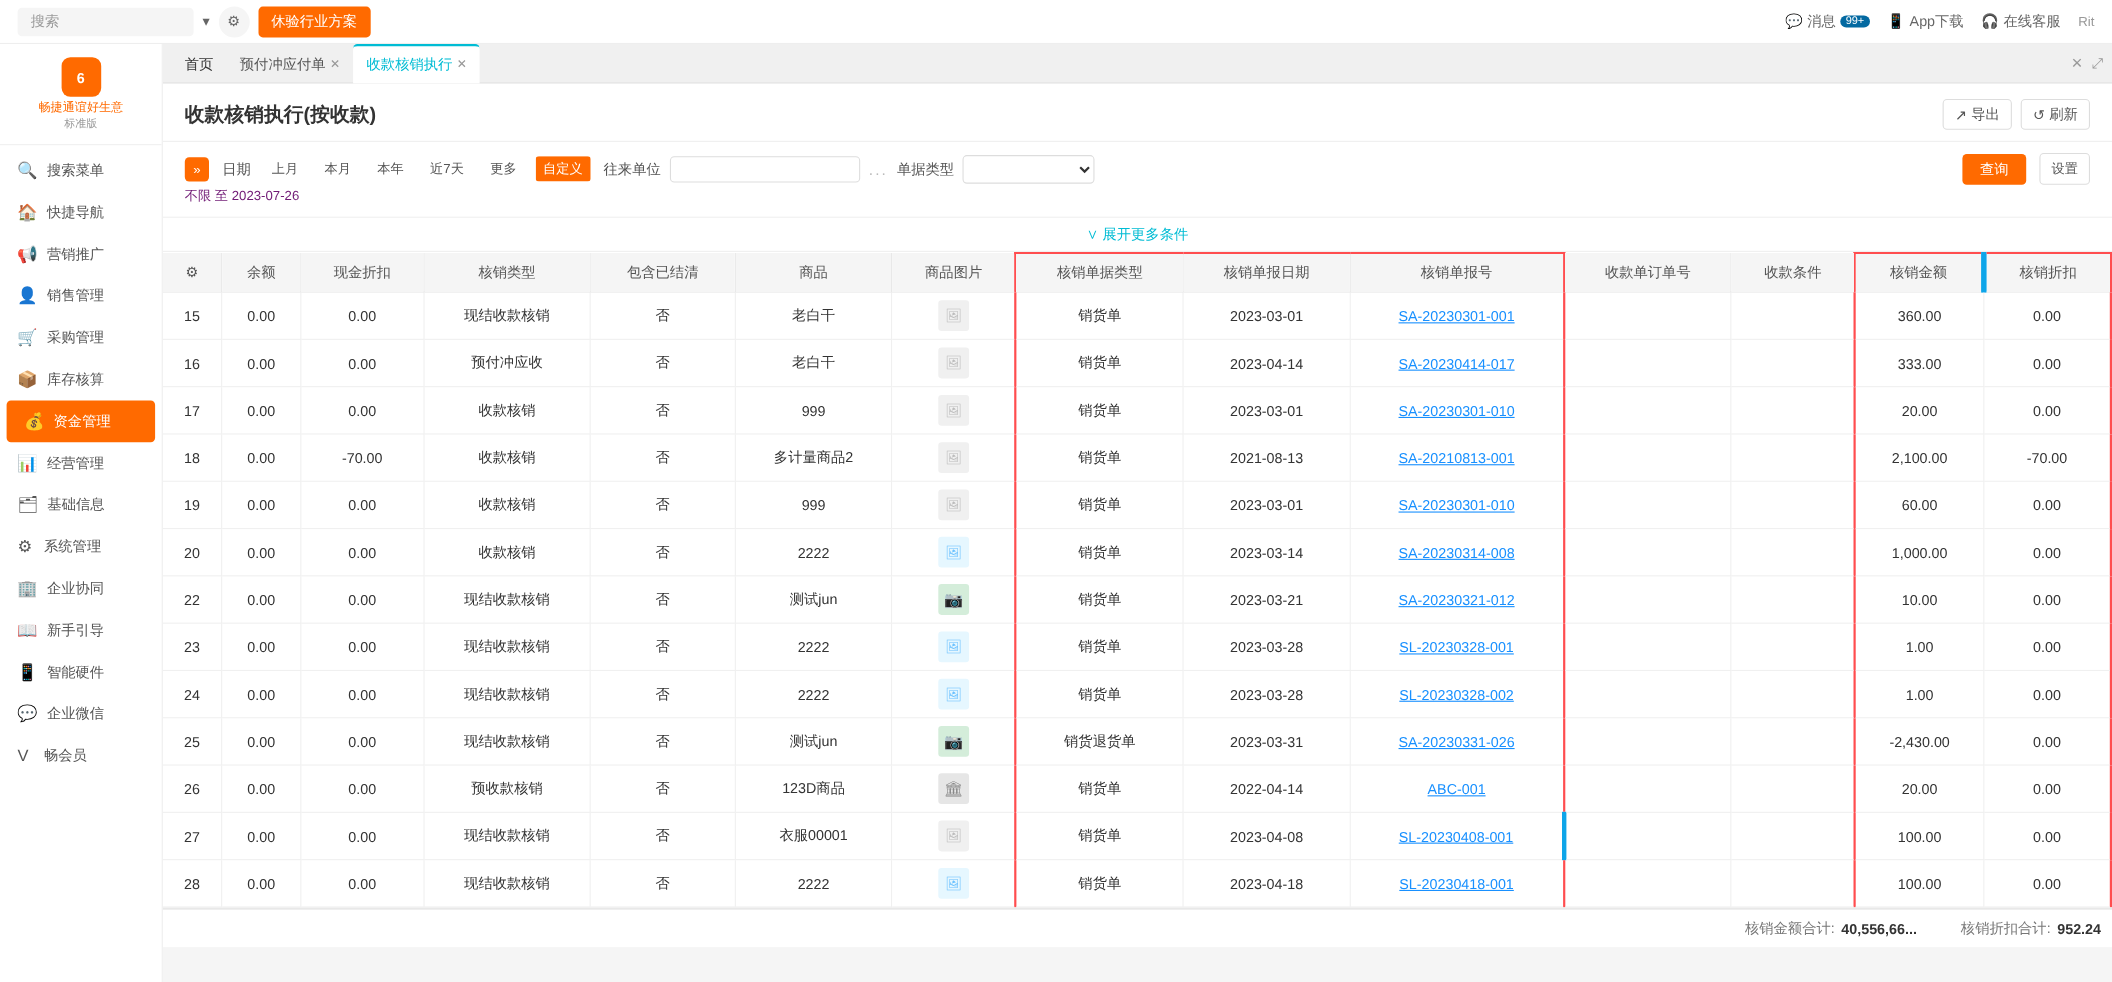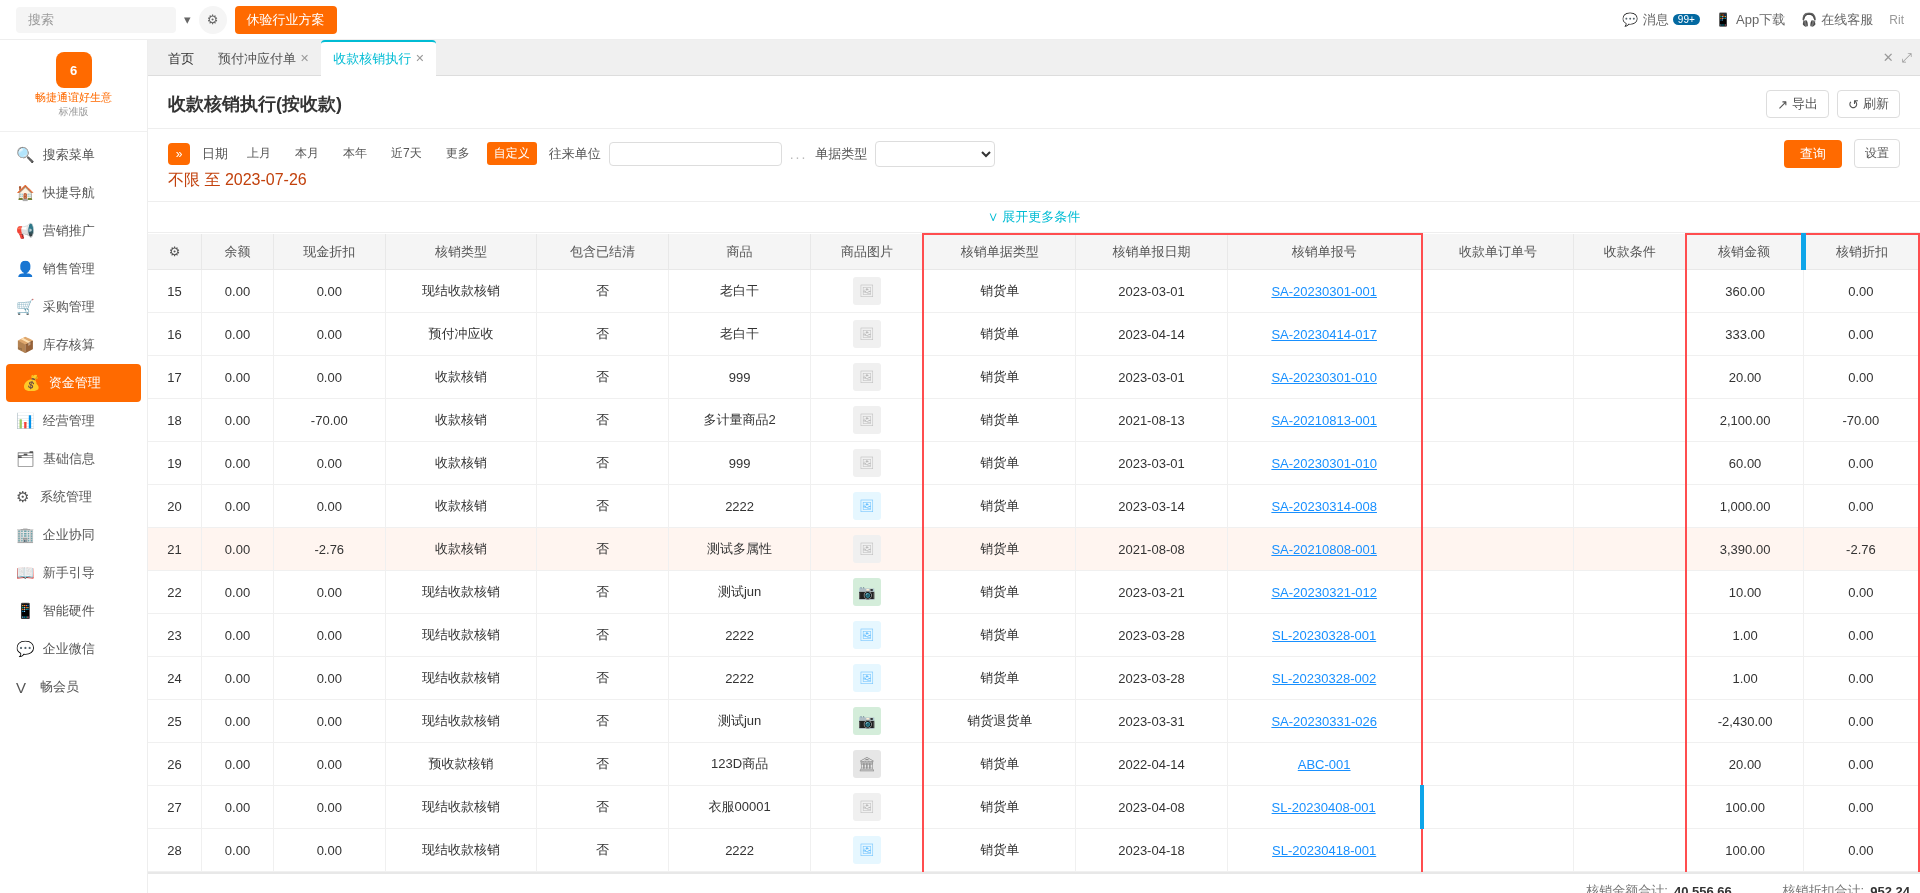--- a/index.html
+++ b/index.html
@@ -115,21 +115,21 @@
       width: 22px; height: 22px; cursor: pointer; display: flex; align-items: center;
       justify-content: center; font-size: 12px;
     }
     .filter-label { color: #555; font-size: 13px; }
     .date-shortcuts { display: flex; gap: 10px; align-items: center; }
     .date-btn {
       padding: 2px 6px; border-radius: 3px; cursor: pointer; color: #555;
       border: 1px solid transparent; font-size: 12px;
     }
     .date-btn.custom { background: #ff6a00; color: #fff; border-radius: 3px; font-size: 12px; padding: 2px 6px; }
-    .date-range-text { color: #c2410c; font-size: 16px; margin-top: 2px; }
+    .date-range-text { color: #701a75; font-size: 12px; margin-top: 2px; }
     .filter-input {
       border: 1px solid #ddd; border-radius: 4px; padding: 4px 8px;
       font-size: 12px; color: #333; min-width: 160px; outline: none;
     }
     .filter-dots { color: #bbb; font-size: 14px; letter-spacing: 2px; }
     .filter-select {
       border: 1px solid #ddd; border-radius: 4px; padding: 4px 8px;
       font-size: 12px; color: #333; min-width: 120px; outline: none; background: #fff;
     }
     .query-btn {
@@ -469,36 +469,20 @@
     <td>2222</td>
     <td><div class="img-placeholder green" style="margin:0 auto;">🖼</div></td>
     <td style="border-left:2px solid #ff4d4f;">销货单</td>
     <td>2023-03-14</td>
     <td style="border-right:2px solid #ff4d4f;"><span class="text-link">SA-20230314-008</span></td>
     <td></td>
     <td></td>
     <td style="border-left:2px solid #ff4d4f;" class="">1,000.00</td>
     <td style="border-right:2px solid #ff4d4f;" class="">0.00</td>
   </tr>
-              <tr class="highlighted">
-    <td>21</td>
-    <td>0.00</td>
-    <td class="text-red">-2.76</td>
-    <td>收款核销</td>
-    <td>否</td>
-    <td>测试多属性</td>
-    <td><div class="img-placeholder grey" style="margin:0 auto;">🖼</div></td>
-    <td style="border-left:2px solid #ff4d4f;">销货单</td>
-    <td>2021-08-08</td>
-    <td style="border-right:2px solid #ff4d4f;"><span class="text-link">SA-20210808-001</span></td>
-    <td></td>
-    <td></td>
-    <td style="border-left:2px solid #ff4d4f;" class="text-orange">3,390.00</td>
-    <td style="border-right:2px solid #ff4d4f;" class="text-red">-2.76</td>
-  </tr>
               <tr>
     <td>22</td>
     <td>0.00</td>
     <td class="">0.00</td>
     <td>现结收款核销</td>
     <td>否</td>
     <td>测试jun</td>
     <td><div class="img-placeholder photo" style="margin:0 auto;">📷</div></td>
     <td style="border-left:2px solid #ff4d4f;">销货单</td>
     <td>2023-03-21</td>

